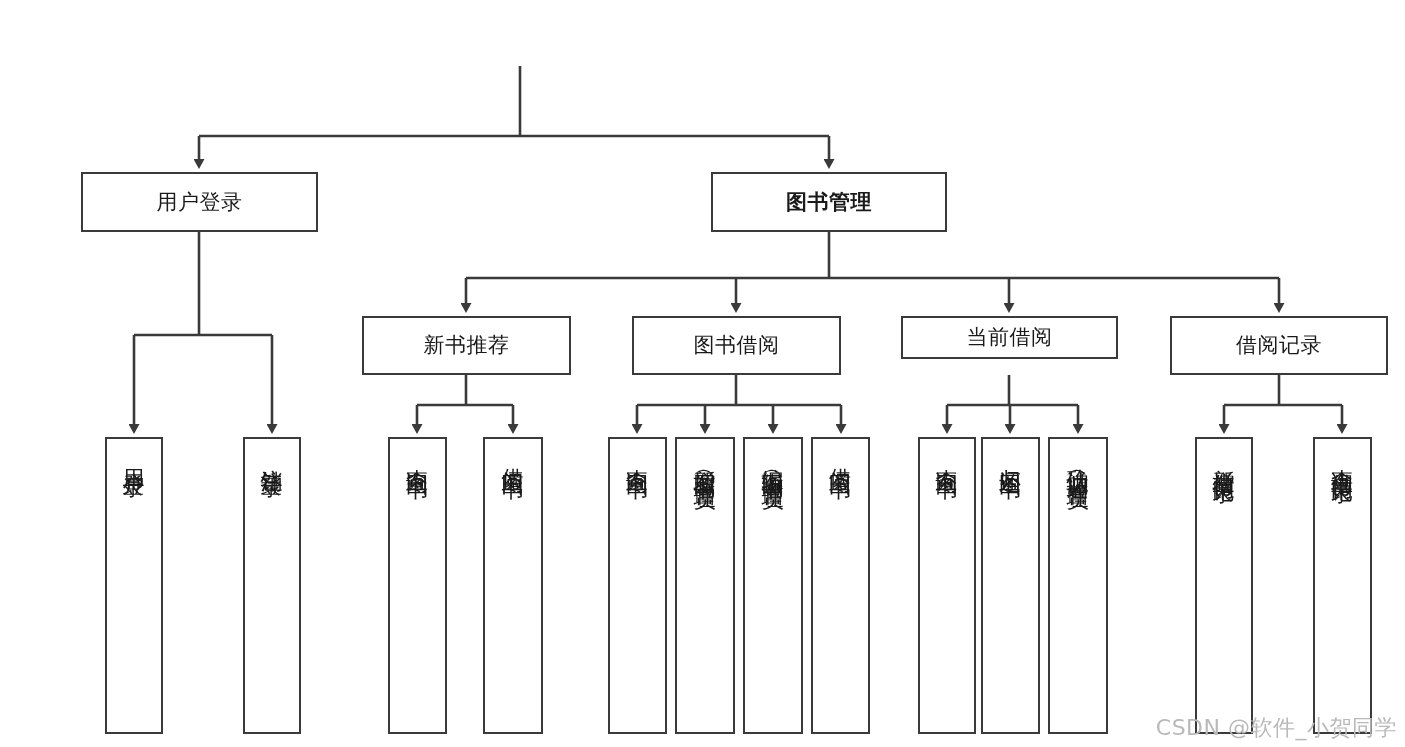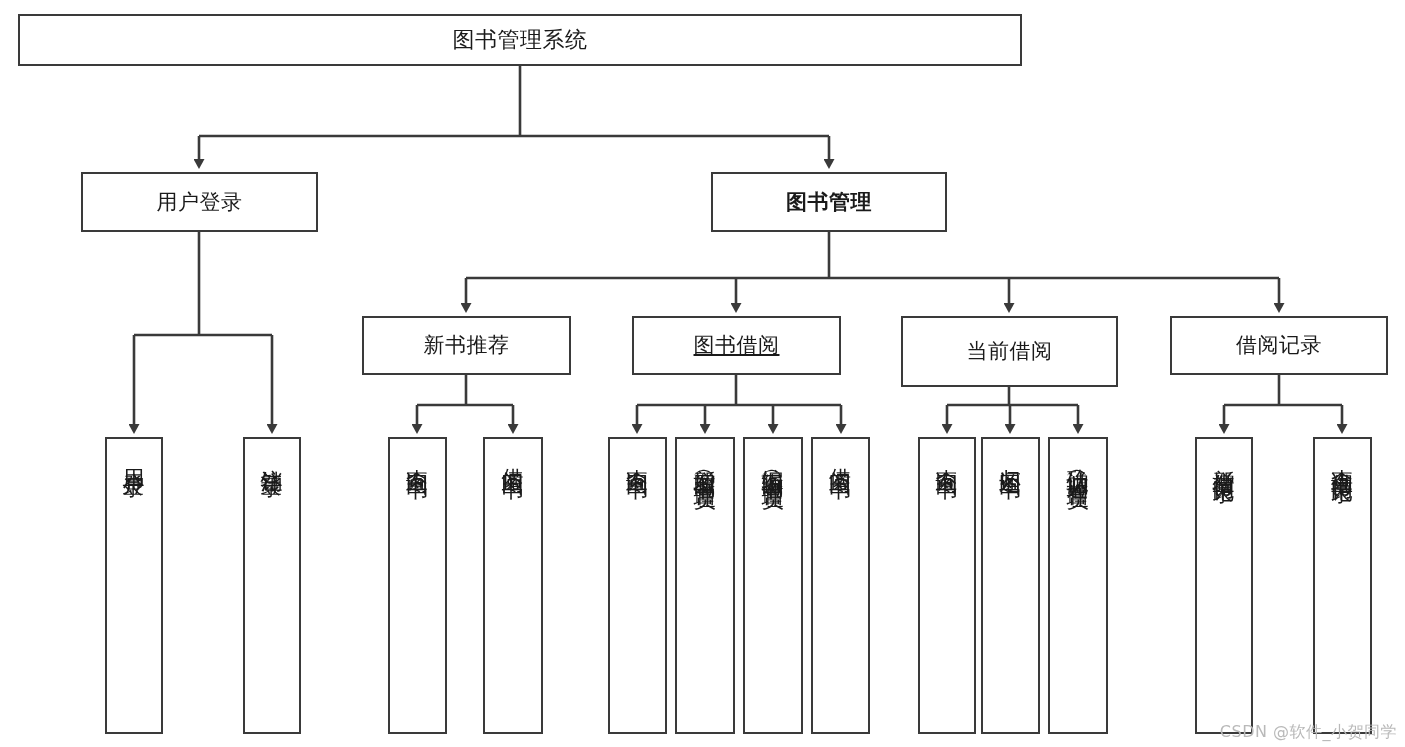--- a/index.html
+++ b/index.html
@@ -57,21 +57,21 @@
     line-height: 1.05;
     white-space: nowrap;
   }
   .node.root .label {
     font-size: 22px;
   }
   #watermark {
     position: absolute;
     right: 8px;
     bottom: 4px;
-    font-size: 16px;
+    font-size: 22px;
     color: #b9b9b9;
     white-space: nowrap;
     letter-spacing: 0.5px;
     margin-left: 28px;
   }
 </style>
 </head>
 <body>
 
 <div id="canvas">
@@ -119,38 +119,35 @@
       <path d="M1010,405 L1010,425" marker-end="url(#arrow)"></path>
       <path d="M1078,405 L1078,425" marker-end="url(#arrow)"></path>
 
       <path d="M1279,375 L1279,405"></path>
       <path d="M1224,405 L1342,405"></path>
       <path d="M1224,405 L1224,425" marker-end="url(#arrow)"></path>
       <path d="M1342,405 L1342,425" marker-end="url(#arrow)"></path>
     </g>
   </svg>
 
-  <div class="node horiz root" style="left:18px;top:14px;width:1004px;height:52px;">
-    <span class="label">图书管理系统</span>
-  </div>
 
   <div class="node horiz" style="left:81px;top:172px;width:237px;height:60px;">
     <span class="label">用户登录</span>
   </div>
   <div class="node horiz" style="left:711px;top:172px;width:236px;height:60px;font-weight:bold;">
     <span class="label">图书管理</span>
   </div>
 
   <div class="node horiz" style="left:362px;top:316px;width:209px;height:59px;">
     <span class="label">新书推荐</span>
   </div>
-  <div class="node horiz" style="left:632px;top:316px;width:209px;height:59px;text-decoration:underline;">
+  <div class="node horiz" style="left:632px;top:316px;width:209px;height:59px;">
     <span class="label">图书借阅</span>
   </div>
-  <div class="node horiz" style="left:901px;top:316px;width:217px;height:71px;">
+  <div class="node horiz" style="left:901px;top:316px;width:217px;height:43px;">
     <span class="label">当前借阅</span>
   </div>
   <div class="node horiz" style="left:1170px;top:316px;width:218px;height:59px;align-items:center;">
     <span class="label">借阅记录</span>
   </div>
 
   <div class="node vert" style="left:105px;top:437px;width:58px;height:297px;">
     <span class="label">用户登录</span>
   </div>
   <div class="node vert" style="left:243px;top:437px;width:58px;height:297px;">

